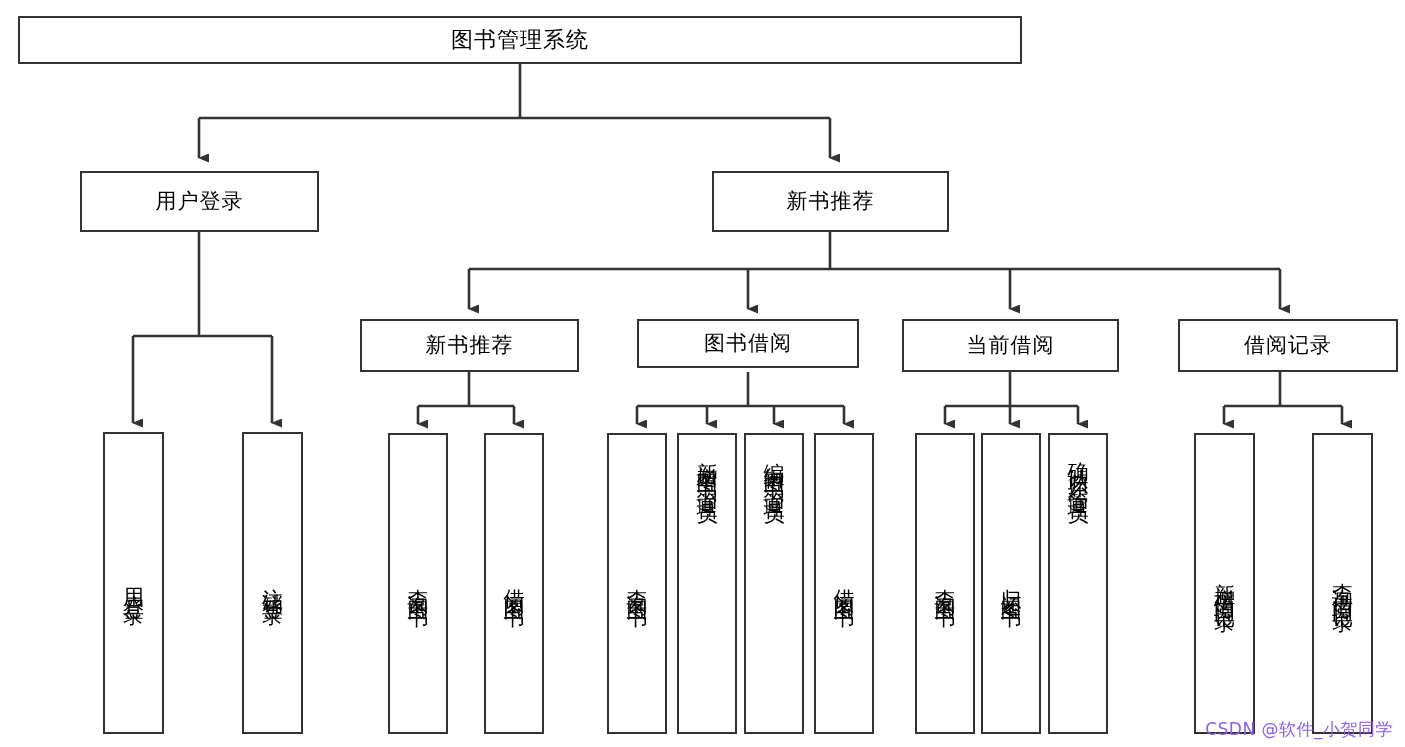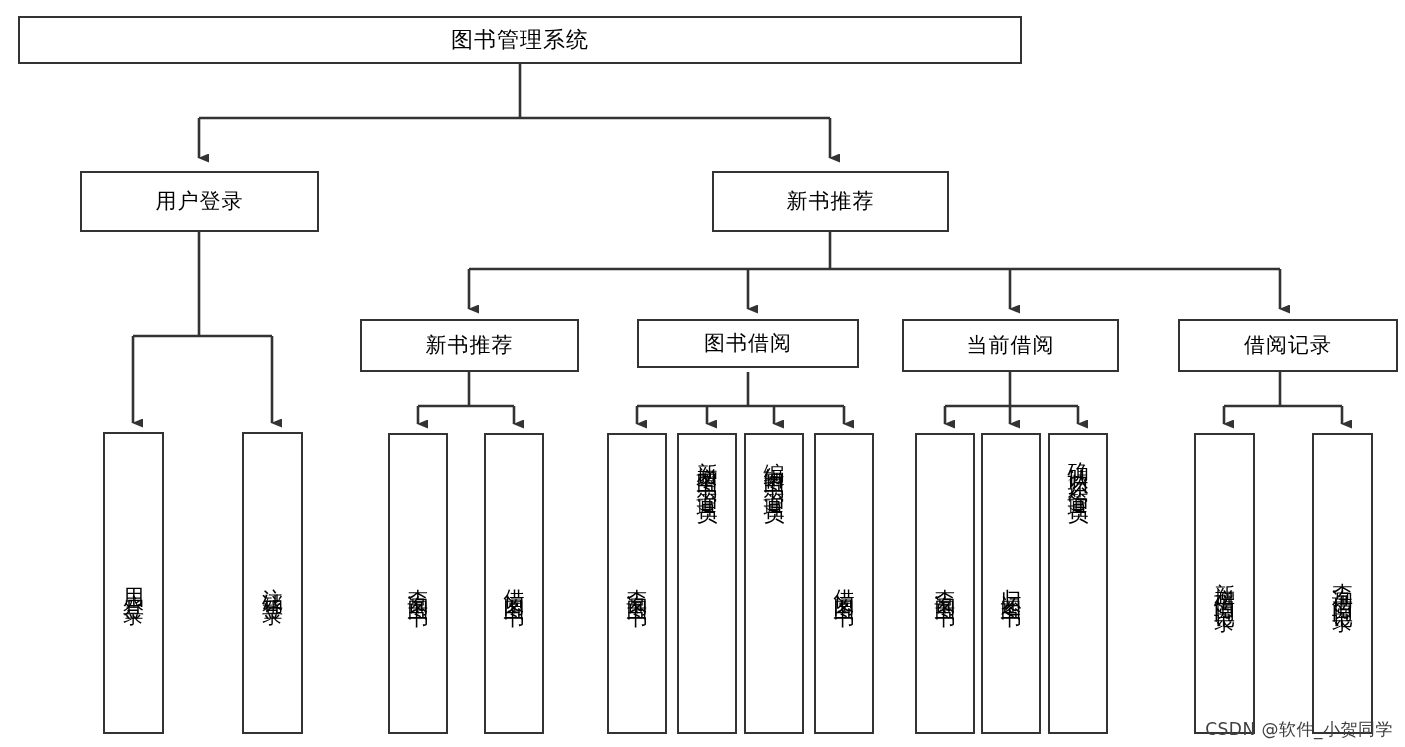--- a/index.html
+++ b/index.html
@@ -60,21 +60,21 @@
   }
   .node.vert.centered {
     align-items: center;
     padding-top: 0;
   }
   .watermark {
     position: absolute;
     right: 12px;
     bottom: 6px;
     font-size: 17px;
-    color: #404040;
+    color: #8b5cf6;
     letter-spacing: 0.5px;
     white-space: nowrap;
   }
 </style>
 </head>
 <body>
 
 <div id="canvas">
 
   <svg class="wires" viewBox="0 0 1405 747">

